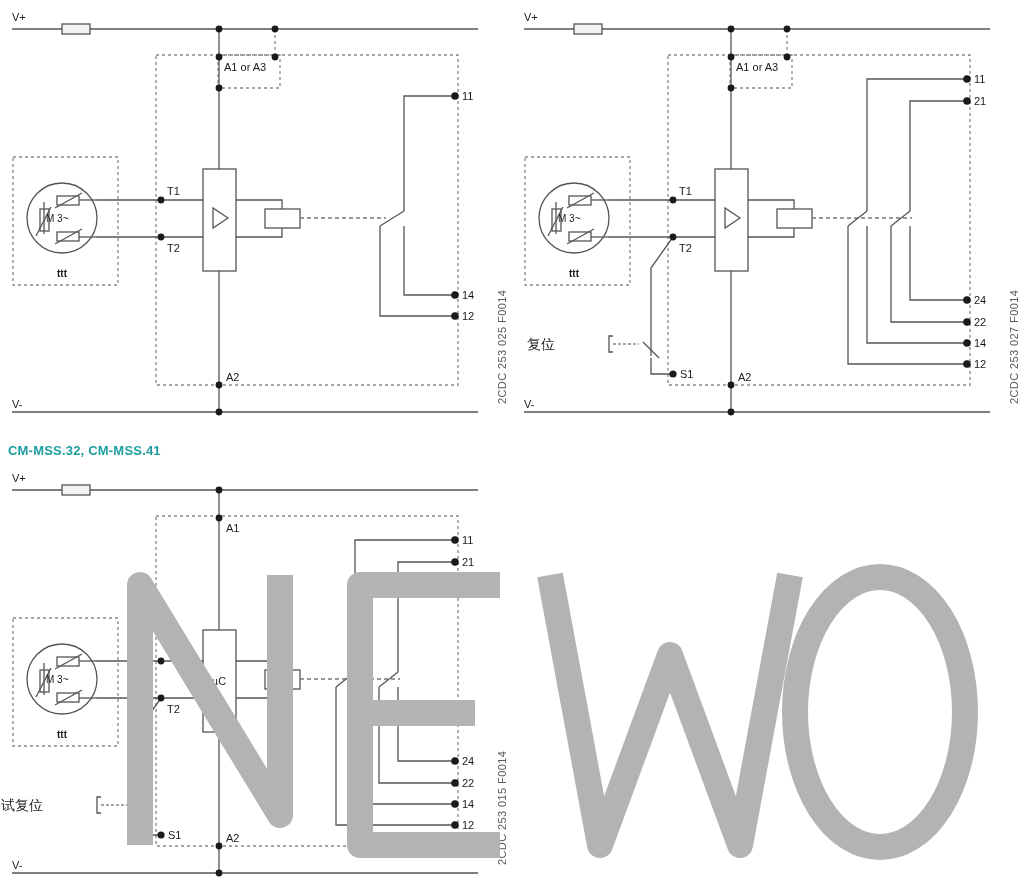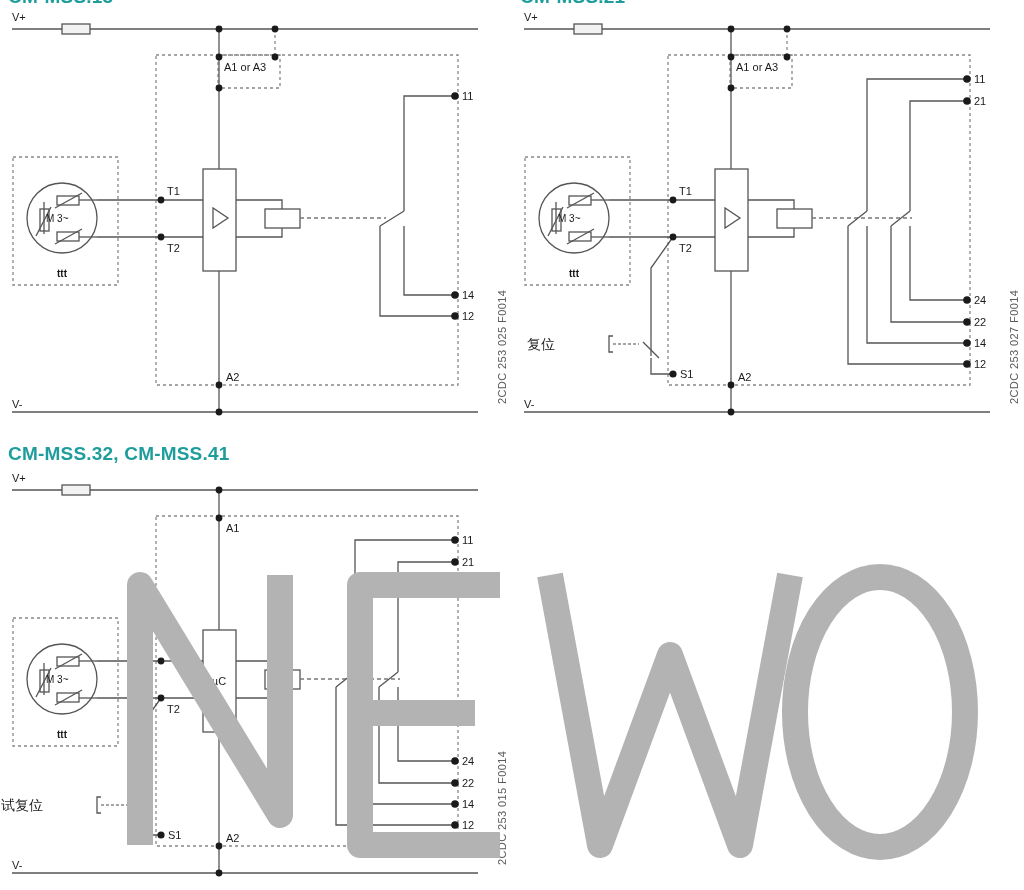--- a/index.html
+++ b/index.html
@@ -1,19 +1,19 @@
 <!DOCTYPE html>
 <html><head>
 <meta charset="utf-8">
 <style>
   html,body{margin:0;padding:0;background:#ffffff;}
   body{width:1024px;height:890px;position:relative;overflow:hidden;
        font-family:"Liberation Sans","DejaVu Sans",sans-serif;color:#1a1a1a;}
   .panel{position:absolute;}
-  .title{position:absolute;font-size:19px;font-weight:bold;color:#1f9d9d;
+  .title{position:absolute;font-size:13px;font-weight:bold;color:#1f9d9d;
          letter-spacing:.2px;white-space:nowrap;}
   .title.clipped{overflow:hidden;}
   svg{display:block;overflow:visible;}
   .lbl{font-size:11px;fill:#1a1a1a;font-family:"Liberation Sans",sans-serif;}
   .lbl-sm{font-size:10px;fill:#1a1a1a;font-family:"Liberation Sans",sans-serif;}
   .cn{font-size:14px;fill:#1a1a1a;font-family:"DejaVu Sans",sans-serif;}
   .code{position:absolute;font-size:11px;color:#5a5a5a;white-space:nowrap;
         transform-origin:0 0;transform:rotate(-90deg);letter-spacing:.4px;}
   .wm{position:absolute;left:110px;top:545px;width:820px;height:330px;
       pointer-events:none;}

